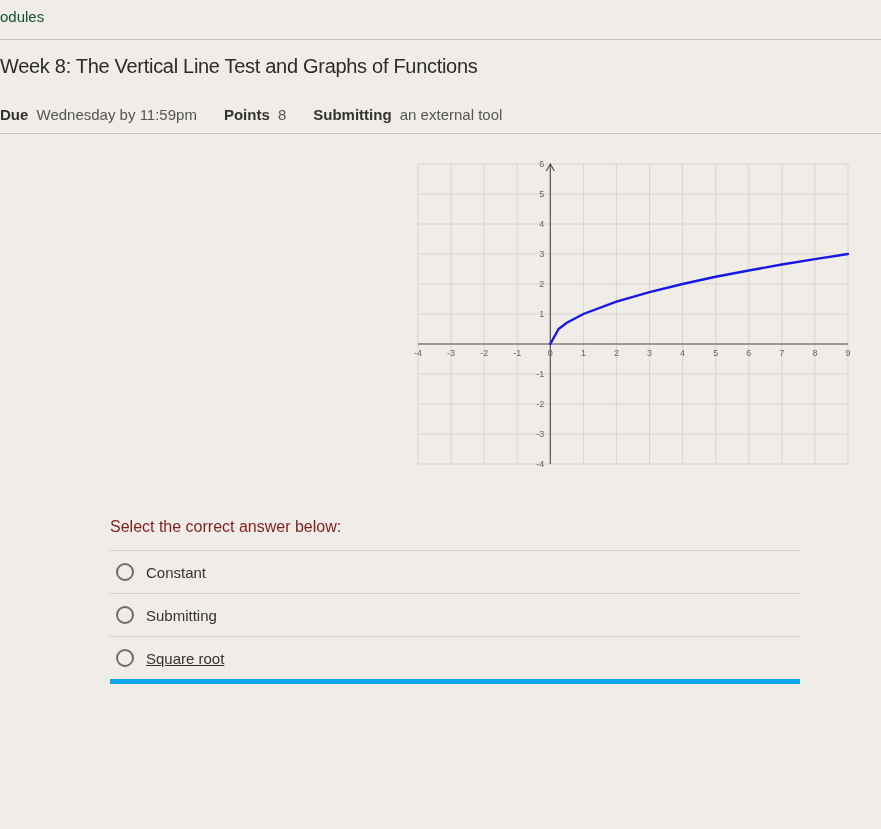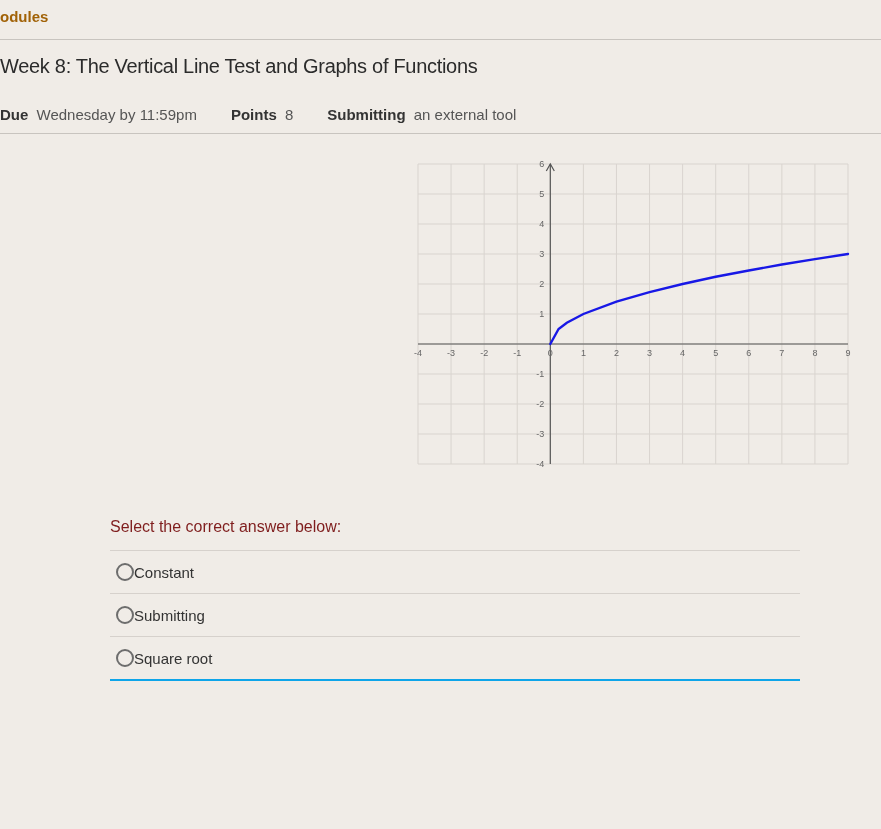--- a/index.html
+++ b/index.html
@@ -9,33 +9,33 @@
       color: #2d2d2d;
       width: 881px;
       height: 829px;
       overflow: hidden;
     }
     .breadcrumb {
       padding: 6px 0 6px 0;
       font-size: 15px;
       color: #1a5a7a;
     }
-    .breadcrumb a { color: #a16207; text-decoration: none; display: block; line-height: 1.4; font-weight: bold; }
+    .breadcrumb a { color: #14532d; text-decoration: none; display: block; line-height: 1.4; }
     .breadcrumb a:first-child { margin-bottom: 2px; }
     .hr { border: none; border-top: 1px solid #c8c4bf; margin: 4px 0 8px 0; }
     h1.page-title {
       font-size: 20px;
       font-weight: 400;
       color: #2b2b2b;
       letter-spacing: -0.3px;
       margin: 15px 0 28px 0;
     }
     .meta {
       display: flex;
-      gap: 34px;
+      gap: 27px;
       font-size: 15px;
       color: #333;
       padding-bottom: 10px;
     }
     .meta b { font-weight: 700; }
     .meta span.val { color: #555; font-weight: 400; margin-left: 4px; }
     .hr2 { border: none; border-top: 1px solid #c8c4bf; margin: 0 0 0 0; }
     .content { padding: 14px 0 0 0; }
 
     .graph-wrap {
@@ -51,25 +51,26 @@
     .prompt {
       font-size: 16px;
       color: #7f1d1d;
       padding: 10px 0 14px 0;
     }
     .option {
       border-top: 1px solid #d6d1cc;
       padding: 12px 6px;
       display: flex;
       align-items: center;
+      gap: 12px;
       font-size: 15px;
       color: #333;
       cursor: pointer;
     }
-    .option:last-child { border-bottom: 2px solid #0ea5e9; }
+    .option:last-child { border-bottom: 5px solid #0ea5e9; text-decoration: underline; }
     .radio-dot {
       width: 18px;
       height: 18px;
       border: 2px solid #6d6d6d;
       border-radius: 50%;
       display: inline-block;
       flex-shrink: 0;
     }
   </style>
 </head>

